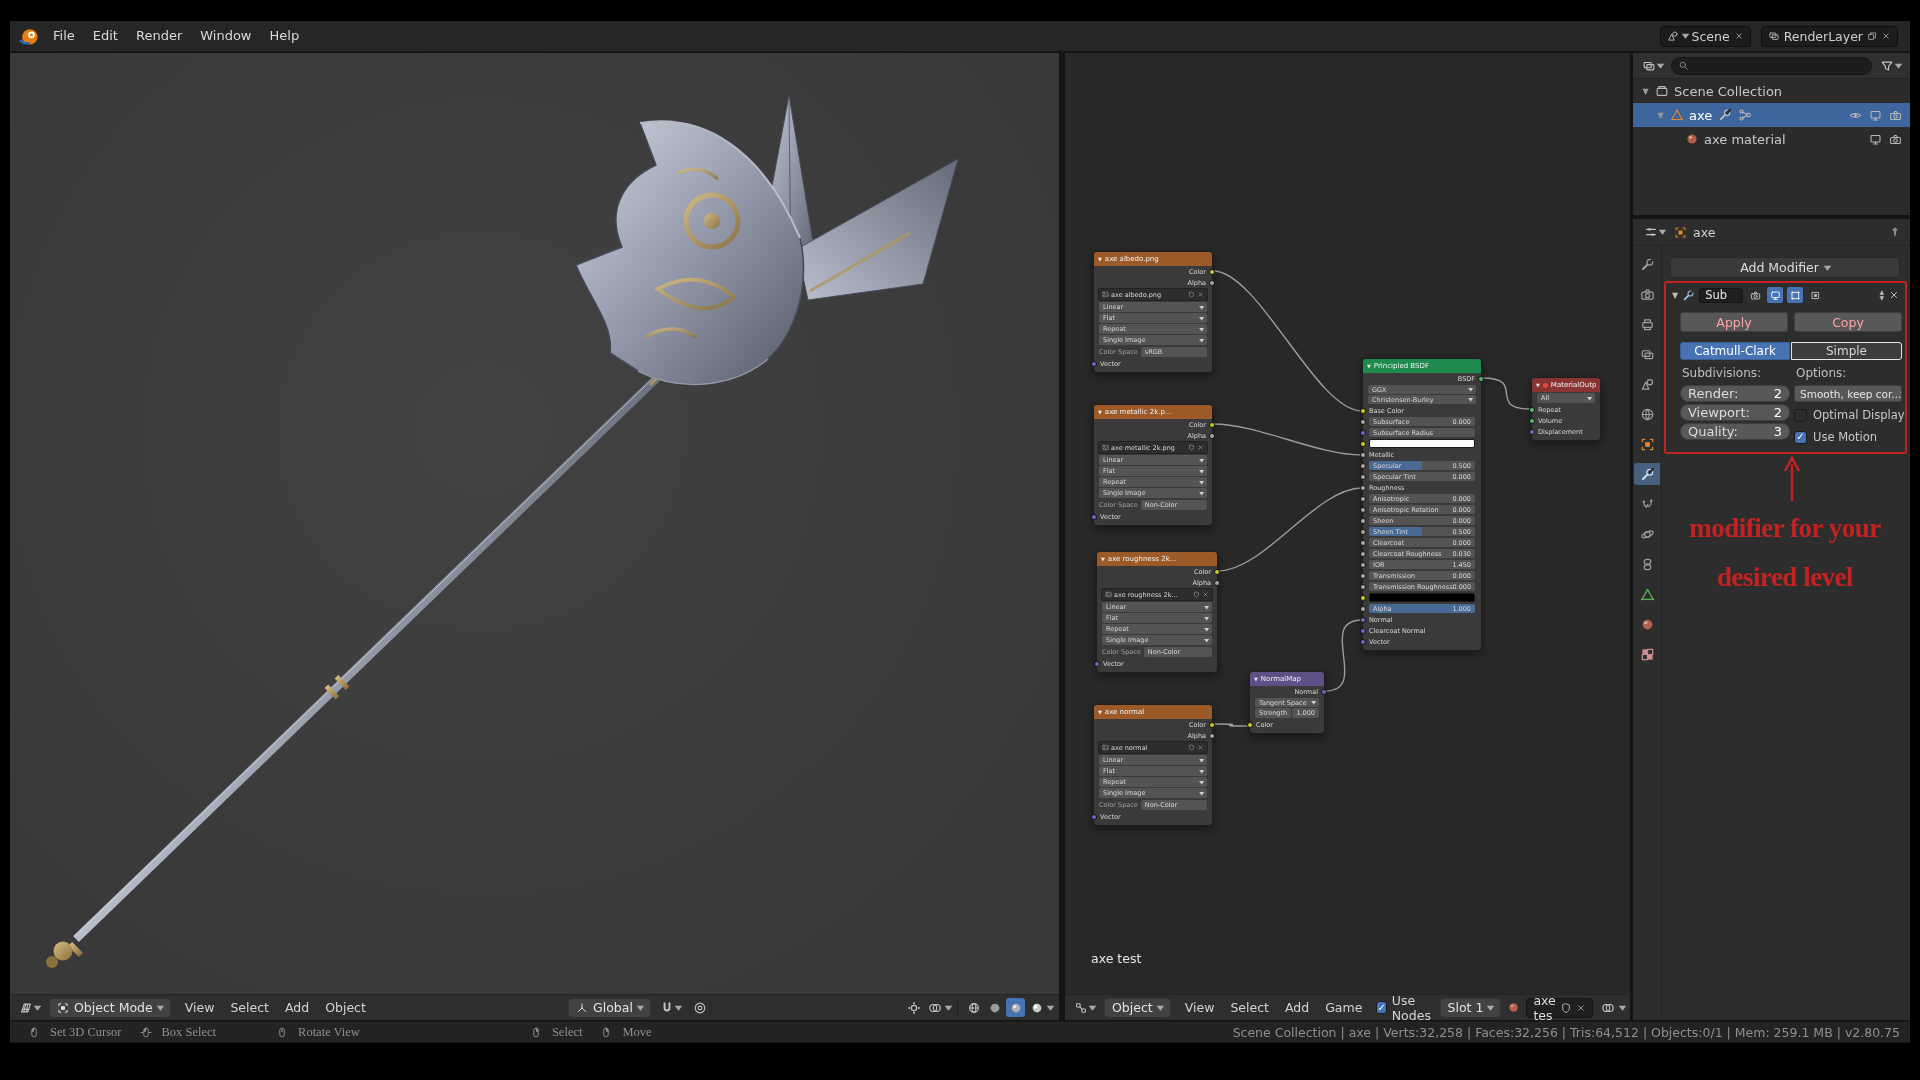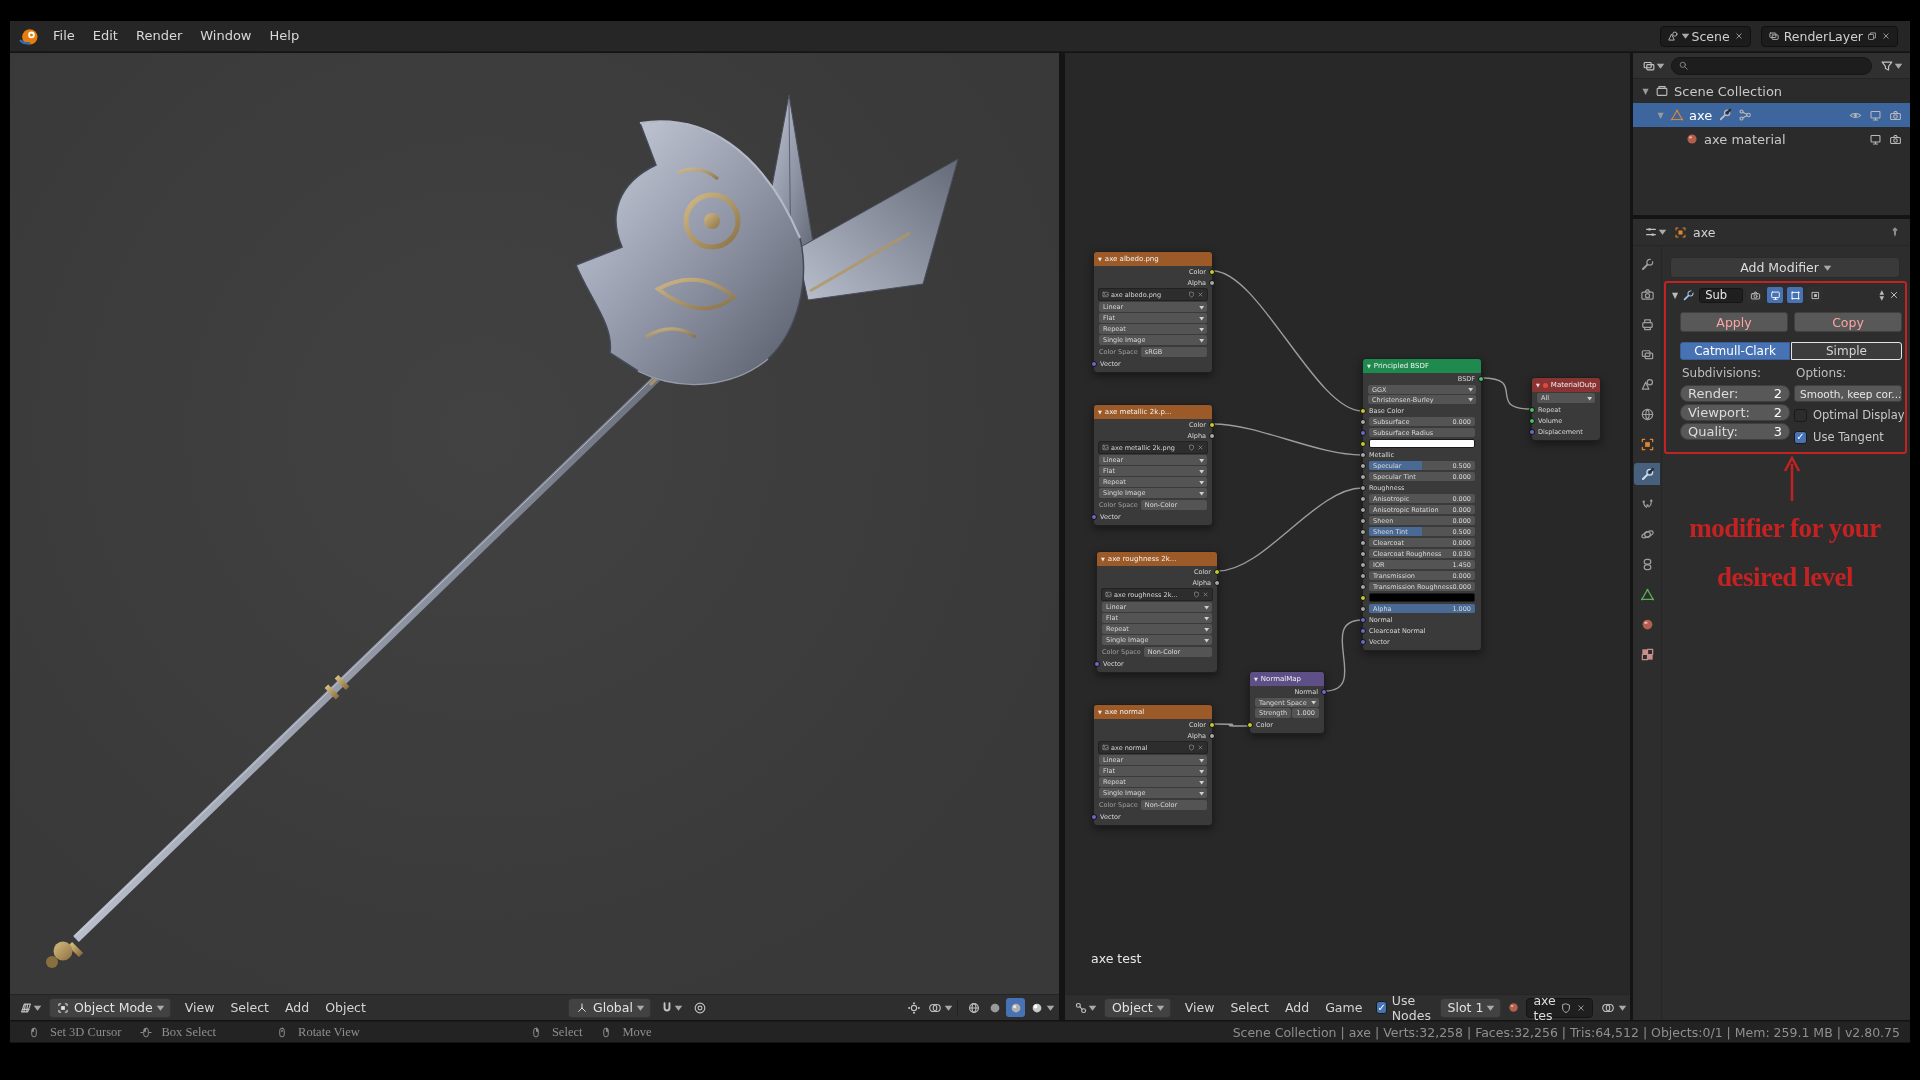--- a/index.html
+++ b/index.html
@@ -1247,21 +1247,21 @@
       <div class="uvdrop">
         <span>Smooth, keep cor...</span>
         <span class="chev">▼</span>
       </div>
       <div class="pcheck c1">
         <span class="cb"></span>
         <span class="cbl">Optimal Display</span>
       </div>
       <div class="pcheck c2">
         <span class="cb checked">✓</span>
-        <span class="cbl">Use Tangent</span>
+        <span class="cbl">Use Motion</span>
       </div>
       <svg class="redarrow" viewBox="0 0 30 46">
         <path d="M15 45 V8" stroke="#c32222" stroke-width="2.5" fill="none"></path>
         <path d="M8 15 L15 2 L22 15" fill="none" stroke="#c32222" stroke-width="2.5"></path>
       </svg>
       <div class="annot">
         <span>modifier for your</span>
         <span>desired level</span>
       </div>
     </div>

